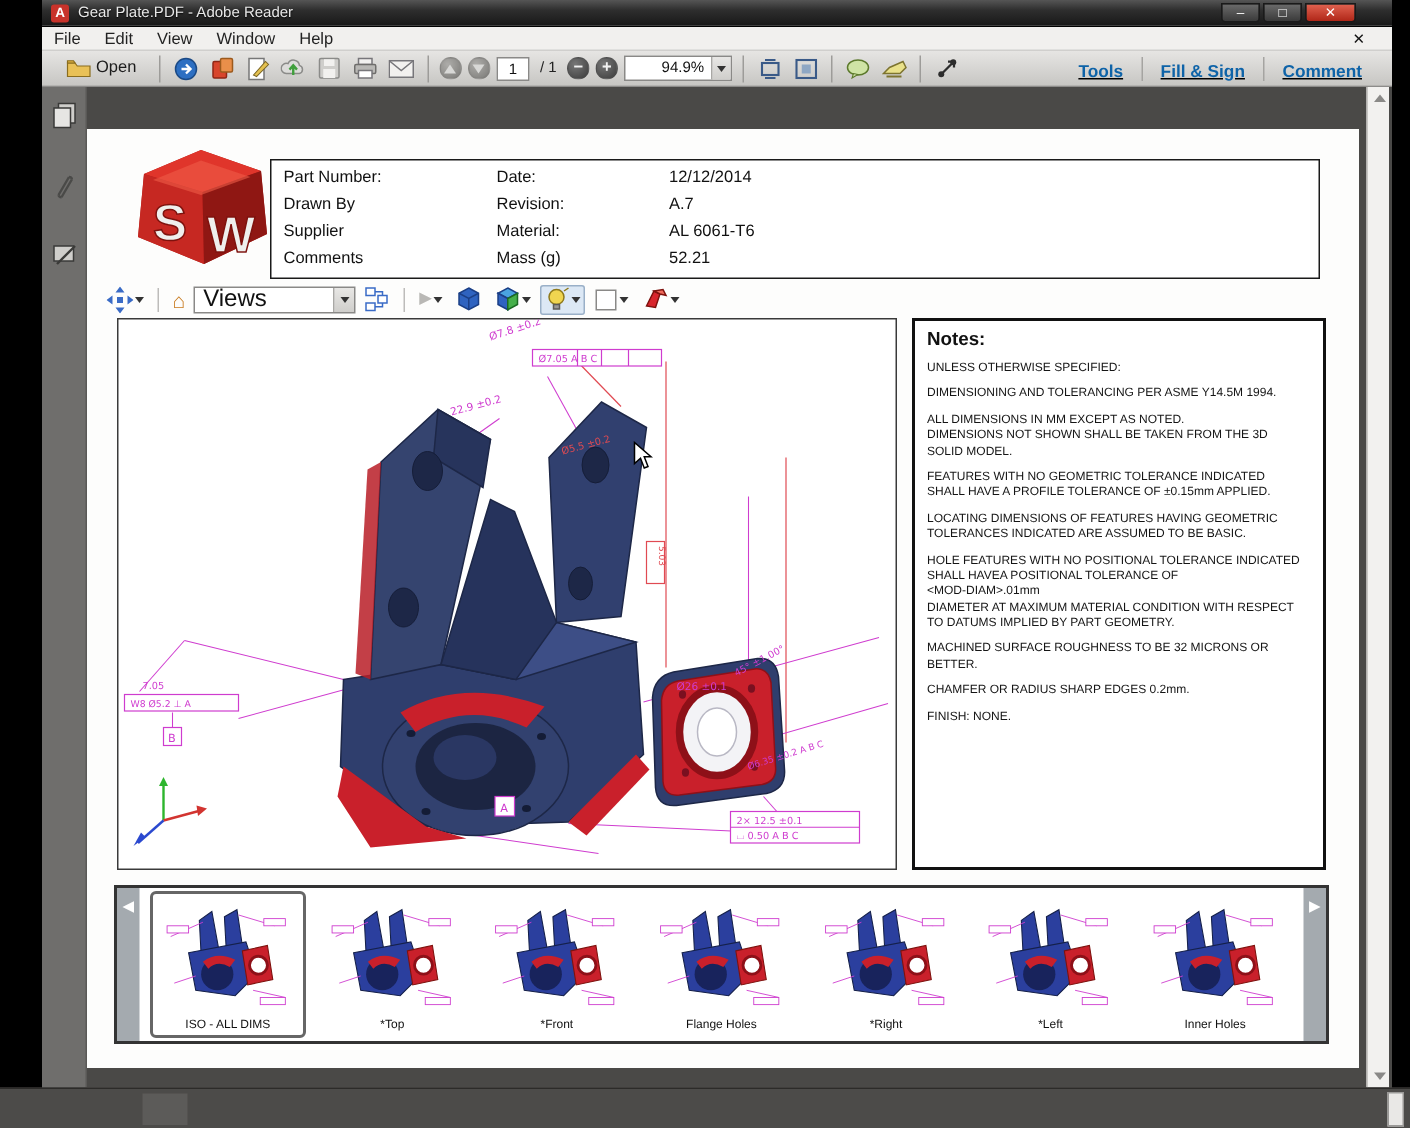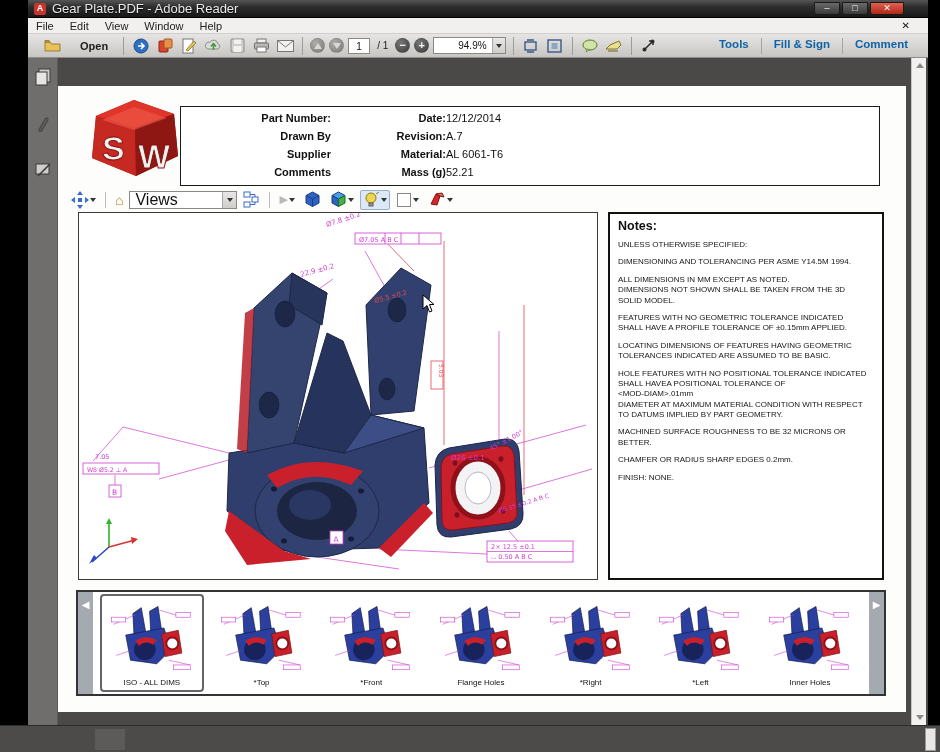--- a/index.html
+++ b/index.html
@@ -11,39 +11,39 @@
 
   
   #win { left:28px; top:0; width:900px; height:725px; background:#efeeec; }
   #titlebar { left:0; top:0; width:100%; height:18px;
     background:linear-gradient(#555 0%, #2e2e2e 40%, #181818 100%);
     display:flex; align-items:center; padding:0 6px; gap:6px;
     border-bottom:1px solid #000; }
   .app-icon { width:12px; height:12px; background:#c8332b; border-radius:2px;
     color:#fff; font-size:9px; font-weight:bold; display:flex; align-items:center;
     justify-content:center; line-height:1; }
-  #title-text { color:#e8e8e8; font-size:13px; text-shadow:0 1px 1px #000;text-align:center; }
+  #title-text { color:#e8e8e8; font-size:10px; text-shadow:0 1px 1px #000;text-align:center; }
   #win-controls { margin-left:auto; display:flex; gap:2px; padding-right:18px; }
   .winbtn { width:26px; height:13px; border-radius:0 0 3px 3px;
     background:linear-gradient(#6a6a6a,#3a3a3a); border:1px solid #1a1a1a;
     color:#fff; font-size:9px; line-height:11px; text-align:center; }
   .winbtn.close { width:34px; background:linear-gradient(#e0614f,#b02718); }
 
   #menubar { left:0; top:18px; width:100%; height:16px; background:#f1f0ee;
     border-bottom:1px solid #d0cfcd; display:flex; align-items:center; }
   .menu-item { font-size:11px; color:#222; padding:0 8px; }
   #doc-close-x { margin-left:auto; padding-right:10px; font-size:9px; color:#111; }
 
   #toolbar { left:0; top:34px; width:100%; height:24px;
     background:linear-gradient(#e6e5e3,#c7c6c3);
     border-bottom:1px solid #8d8c8a; display:flex; align-items:center;
     padding:0 8px; gap:4px; }
   .tsep { width:1px; height:18px; background:#9d9c99; margin:0 3px; }
-  #open-btn { display:flex; align-items:center; gap:19px; padding:2px 8px;
-    border-radius:3px;font-weight:bold; }
+  #open-btn { display:flex; align-items:flex-start; gap:3px; padding:2px 8px;
+    border-radius:3px; }
   #open-btn span { font-size:11px; color:#1c1c1c; }
   .tbtn { width:20px; height:20px; display:flex; align-items:center;
     justify-content:center; border-radius:3px; }
   .circlebtn { width:15px; height:15px; border-radius:50%;
     background:radial-gradient(circle at 35% 30%, #aeadaa, #7b7a77);
     border:1px solid #68676417; display:flex; align-items:center; justify-content:center; }
   .circlebtn.dark { background:radial-gradient(circle at 35% 30%, #777, #3c3c3c); }
   .circlebtn .g { color:#f2f2f2; font-size:11px; line-height:1; font-weight:bold; }
   .tri-up { width:0; height:0; border-left:4px solid transparent;
     border-right:4px solid transparent; border-bottom:6px solid #d8d8d6; }
@@ -52,21 +52,21 @@
   #page-box { width:22px; height:16px; background:#fff; border:1px solid #8a8987;
     font-size:10px; text-align:center; line-height:15px; color:#111; }
   #page-total { font-size:10px; color:#222; padding:0 3px; }
   #zoom-combo { display:flex; align-items:center; height:17px;
     border:1px solid #8a8987; background:#fff;padding-left:19px; }
   #zoom-combo .zval { font-size:10px; padding:0 5px; color:#111; }
   #zoom-combo .zarrow { width:13px; height:100%; background:linear-gradient(#e8e7e5,#cfcecb);
     border-left:1px solid #a9a8a5; display:flex; align-items:center; justify-content:center; }
   .dd { width:0; height:0; border-left:3px solid transparent;
     border-right:3px solid transparent; border-top:4px solid #333; }
-  .right-links { margin-left:auto; display:flex; align-items:flex-start; }
+  .right-links { margin-left:auto; display:flex; align-items:flex-end;text-decoration:underline; }
   .tool-link { color:#0e63a8; font-size:11.5px; font-weight:bold; padding:0 12px; }
   .link-sep { width:1px; height:16px; background:#a5a4a1; }
 
   
   #content { left:0; top:58px; width:100%; height:667px; background:#4a4947; }
   #nav-sidebar { left:0; top:0; width:30px; height:100%; background:#6f6e6c;
     border-right:1px solid #5a5957; display:flex; flex-direction:column;
     align-items:center; padding-top:10px; gap:28px; }
   #vscrollbar { right:2px; top:0; width:15px; height:100%; background:#f2f1ef;
     border-left:1px solid #c7c6c3; }
@@ -80,21 +80,21 @@
 
   #sw-logo { left:24px; top:8px; width:102px; height:86px; }
   #part-table { left:122px; top:20px; width:700px; height:80px;
     border:1px solid #1a1a1a; background:#fff; display:flex; }
   .pt-col { display:grid; grid-template-rows:repeat(4,1fr); padding:3px 0; }
   .pt-labels-l { width:150px; padding-left:8px; }
   .pt-values-l { width:205px; }
   .pt-labels-r { width:115px; border-left:0; }
   .pt-values-r { flex:1; }
   .pt-cell { font-size:11px; color:#111; line-height:1.55; }
-  .pt-cell.lab { font-weight:bold;text-align:right; }
+  .pt-cell.lab { font-weight:normal; }
 
   #edraw-toolbar { left:10px; top:102px; height:23px; display:flex;
     align-items:center; gap:3px; }
   .ed-btn { height:20px; display:flex; align-items:center; gap:1px; padding:0 2px;
     border:1px solid transparent; border-radius:2px; }
   .ed-btn.pressed { border-color:#9ab0c8; background:#dce8f5; }
   .ed-sep { width:1px; height:16px; background:#bdbcba; margin:0 3px; }
   #views-combo { width:108px; height:18px; border:1px solid #8a8987; background:#fff;
     display:flex; align-items:center; }
   #views-combo .vtext { flex:1; font-size:16px; padding-left:5px; color:#111; }

